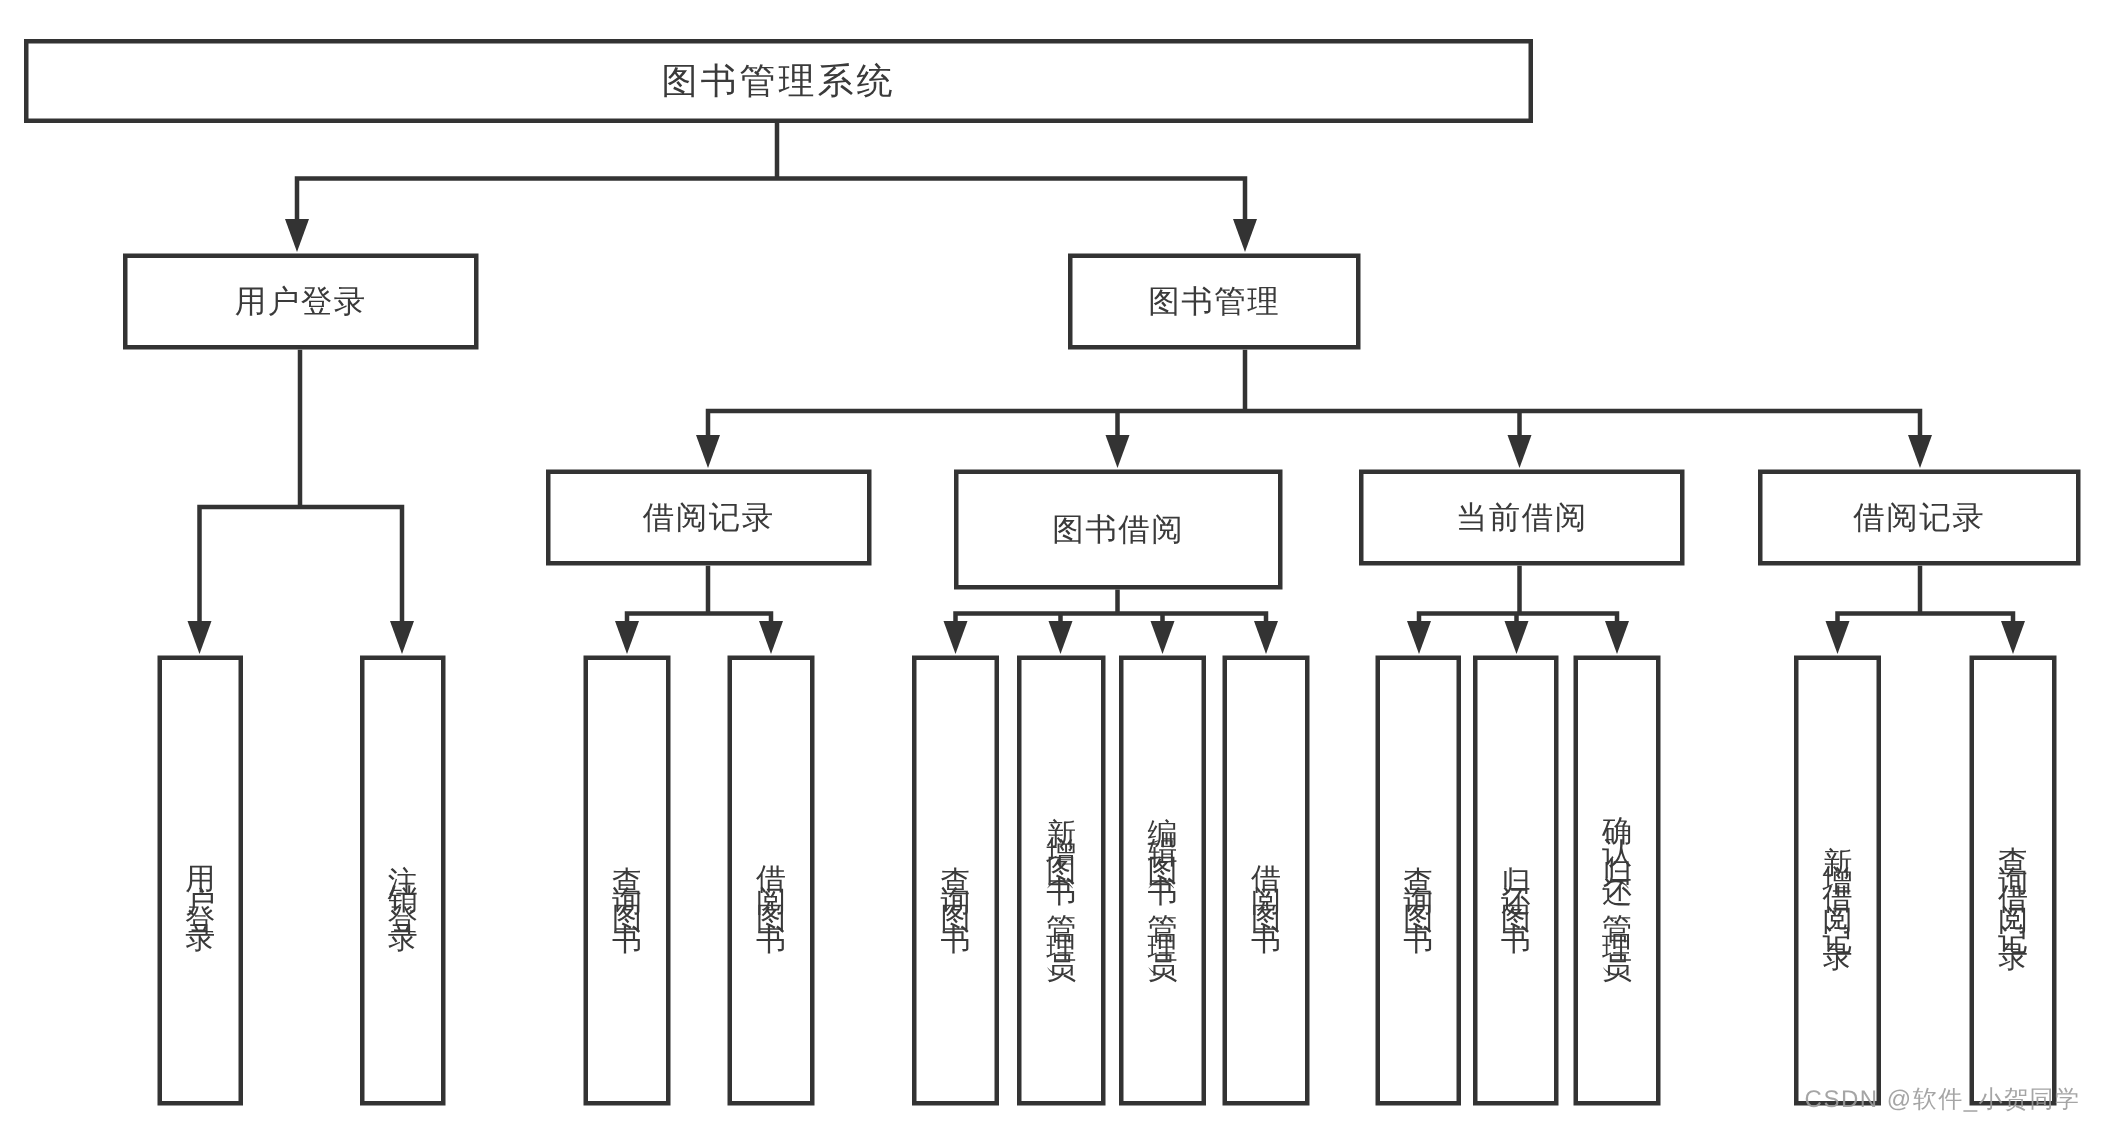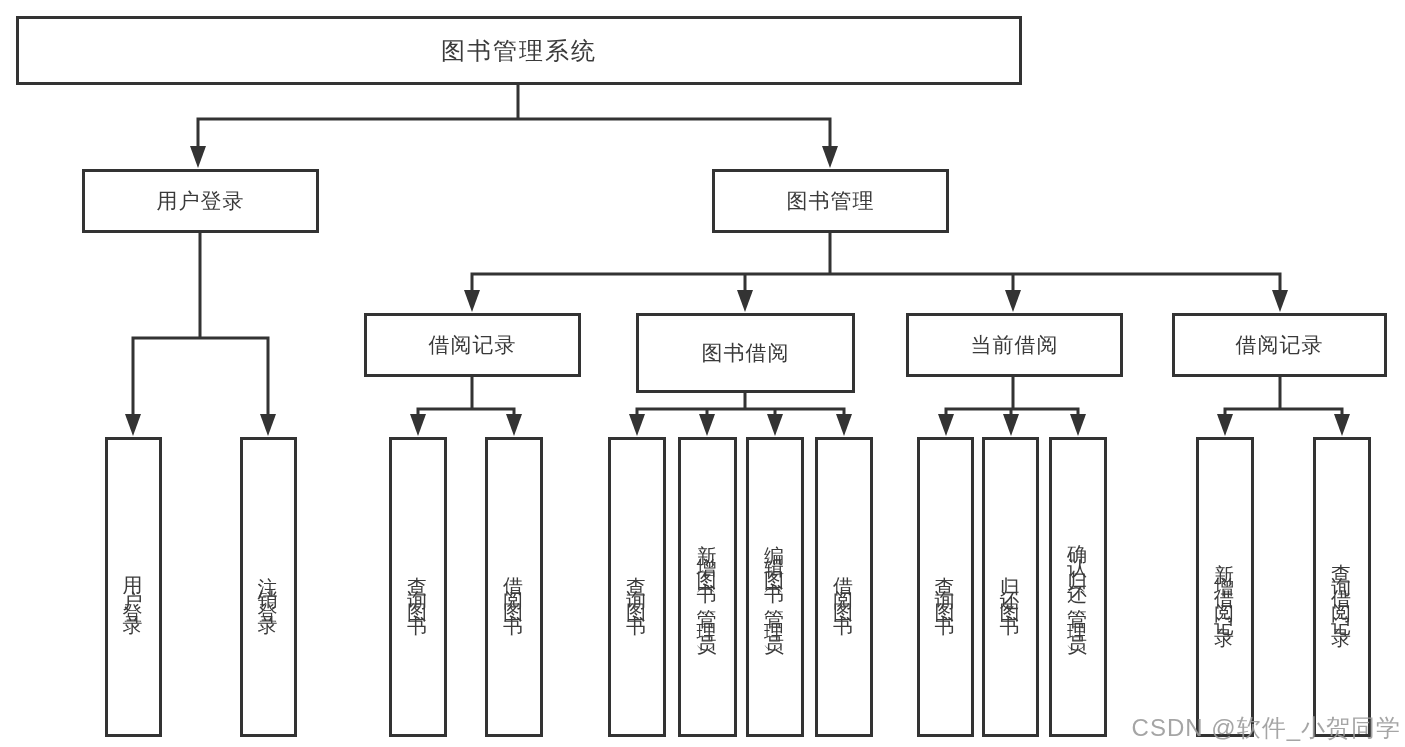--- a/index.html
+++ b/index.html
@@ -36,23 +36,23 @@
   .root-node { font-size: 24px; letter-spacing: 2px; }
   .v-node {
     writing-mode: vertical-rl;
     text-orientation: mixed;
     font-size: 20px;
     letter-spacing: 13px;
     white-space: normal;
   }
   .watermark {
     position: absolute;
-    right: 4px;
+    right: 18px;
     bottom: 3px;
-    font-size: 24px;
+    font-size: 16px;
     color: var(--watermark);
     opacity: 0.9;
     letter-spacing: 1px;
     pointer-events: none;
   }
 </style>
 </head>
 <body>
 
 <div class="stage">
@@ -95,24 +95,24 @@
       <polygon points="767,414 783,414 775,436"></polygon>
       <polygon points="836,414 852,414 844,436"></polygon>
       <polygon points="938,414 954,414 946,436"></polygon>
       <polygon points="1003,414 1019,414 1011,436"></polygon>
       <polygon points="1070,414 1086,414 1078,436"></polygon>
       <polygon points="1217,414 1233,414 1225,436"></polygon>
       <polygon points="1334,414 1350,414 1342,436"></polygon>
     </g>
   </svg>
 
-  <div class="node root-node" style="left:16px; top:16px; width:1006px; height:69px;">图书管理系统</div>
+  <div class="node root-node" style="left:16px; top:26px; width:1006px; height:56px;">图书管理系统</div>
 
   <div class="node" style="left:82px; top:169px; width:237px; height:64px;">用户登录</div>
-  <div class="node" style="left:712px; top:169px; width:237px; height:64px;">图书管理</div>
+  <div class="node" style="left:712px; top:169px; width:195px; height:64px;">图书管理</div>
 
   <div class="node" style="left:364px; top:313px; width:217px; height:64px;">借阅记录</div>
   <div class="node" style="left:636px; top:313px; width:219px; height:80px;">图书借阅</div>
   <div class="node" style="left:906px; top:313px; width:217px; height:64px;">当前借阅</div>
   <div class="node" style="left:1172px; top:313px; width:215px; height:64px;">借阅记录</div>
 
   <div class="node v-node" style="left:105px; top:437px; width:57px; height:300px;">用户登录</div>
   <div class="node v-node" style="left:240px; top:437px; width:57px; height:300px;">注销登录</div>
 
   <div class="node v-node" style="left:389px; top:437px; width:58px; height:300px;">查询图书</div>

